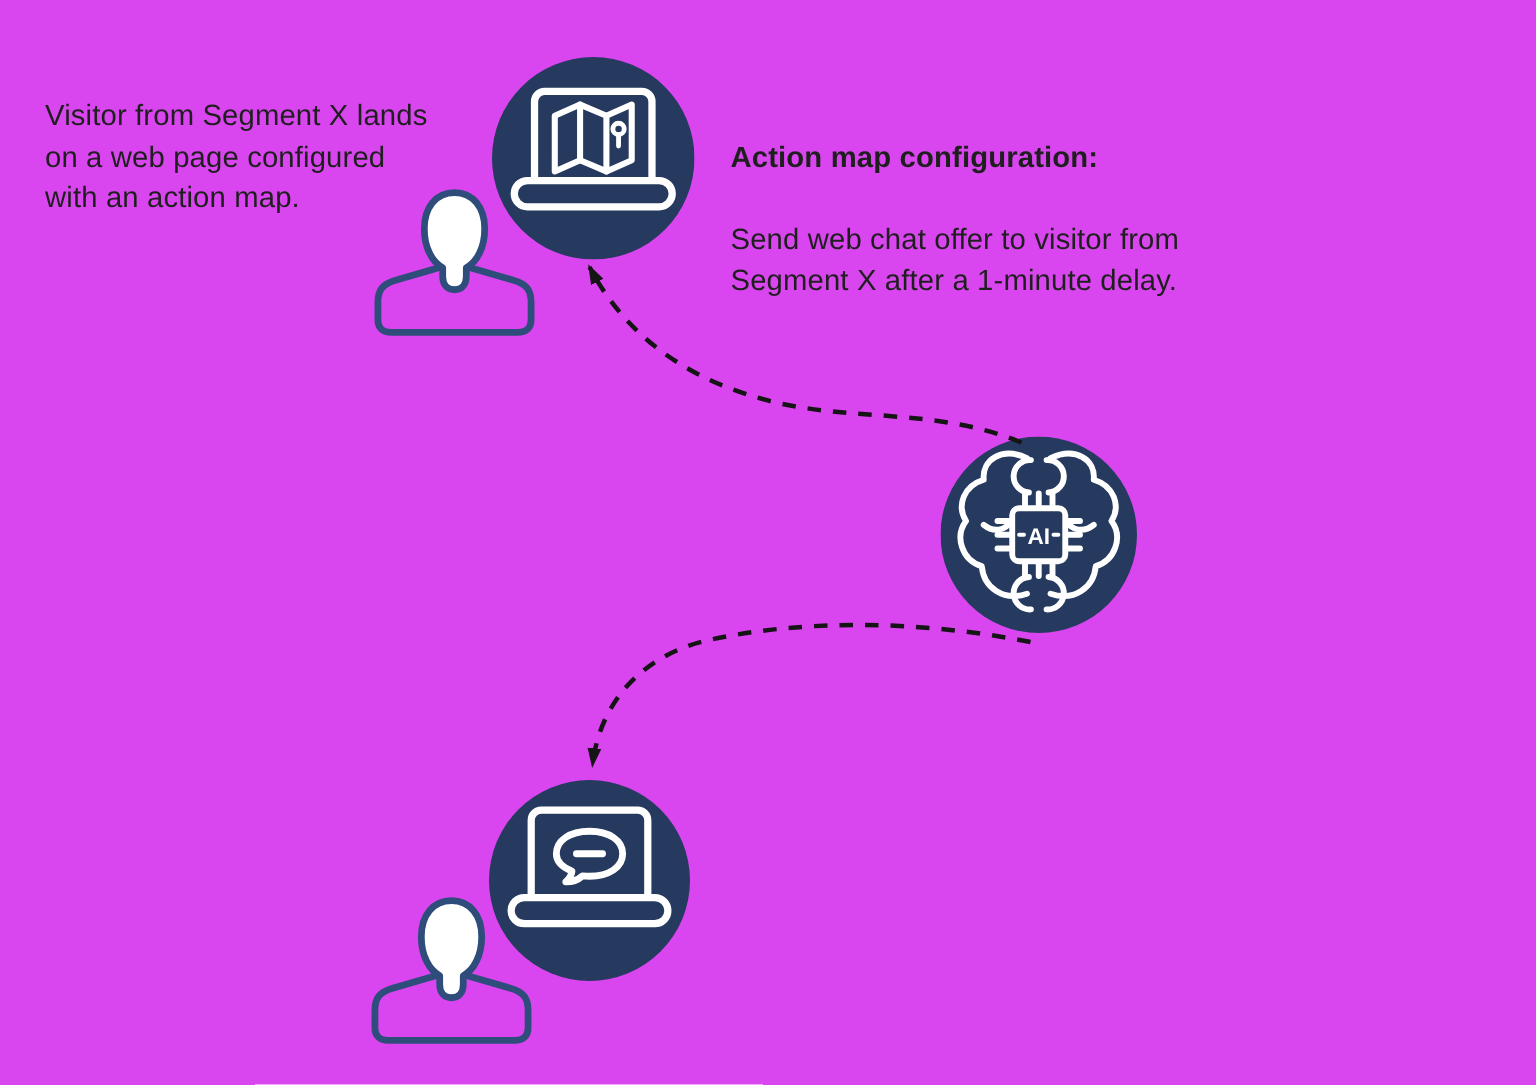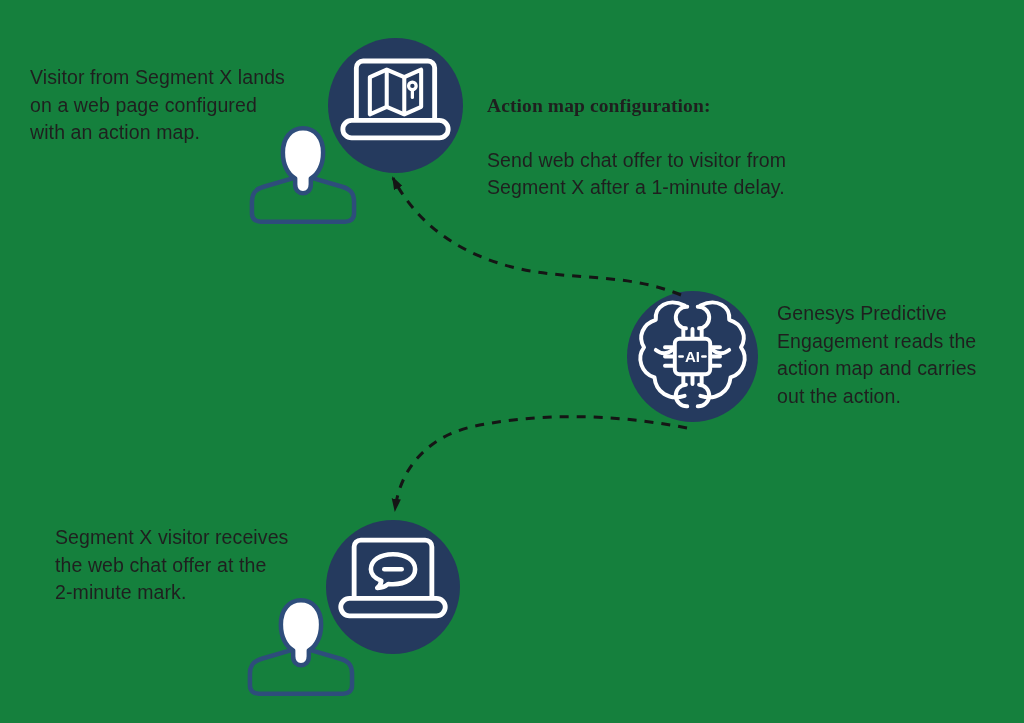--- a/index.html
+++ b/index.html
@@ -1,60 +1,53 @@
 <!DOCTYPE html>
 <html><head>
 <meta charset="utf-8">
 <style>
   html, body { margin: 0; padding: 0; background: #ffffff; }
   .canvas {
     position: relative;
     width: 1024px;
     height: 723px;
-    background: #15803d;
+    background: #d946ef;
     overflow: hidden;
     font-family: "Liberation Sans", sans-serif;
   }
   .caption {
     position: absolute;
     font-size: 19.5px;
     line-height: 27.5px;
     color: #1f1f1f;
     white-space: pre-line;
     letter-spacing: 0.1px;
   }
-  .note-heading { font-weight: bold; display: block; font-family: Liberation Serif, serif; }
+  .note-heading { font-weight: bold; display: block; }
   .note-body { white-space: pre-line; }
   .abs { position: absolute; }
   svg { display: block; }
   .arrow-layer { position: absolute; left: 0; top: 0; pointer-events: none; }
 </style>
 </head>
 <body>
 
 <div class="canvas">
 
   <div class="caption" style="left:30px; top:64px;">Visitor from Segment X lands
 on a web page configured
 with an action map.</div>
 
   <div class="caption" style="left:487px; top:64px;">
     <span class="note-heading">Action map configuration:</span>
     <span class="note-body">Send web chat offer to visitor from
 Segment X after a 1-minute delay.</span>
   </div>
 
-  <div class="caption" style="left:777px; top:300px;">Genesys Predictive
-Engagement reads the
-action map and carries
-out the action.</div>
 
-  <div class="caption" style="left:55px; top:524px;">Segment X visitor receives
-the web chat offer at the
-2-minute mark.</div>
 
   <svg class="abs" style="left:249px; top:124px;" width="108" height="102" viewBox="0 0 110 102">
     <g fill="none" stroke-width="4.6" stroke-linejoin="round" stroke-linecap="round" stroke="#2e4d7b">
       <path d="M 46,54 L 15,63 C 6,65.5 3,70 3,78 L 3,90 C 3,95.5 6.5,98.5 12,98.5 L 98,98.5 C 103.5,98.5 107,95.5 107,90 L 107,78 C 107,70 104,65.5 95,63 L 64,54"></path>
       <path fill="#ffffff" d="M 55,3.5 C 42.5,3.5 34.5,13.5 34.5,28 C 34.5,40.5 39.5,50.5 47,54.5 L 47,60.5 C 47,66.5 50.5,69.5 55,69.5 C 59.5,69.5 63,66.5 63,60.5 L 63,54.5 C 70.5,50.5 75.5,40.5 75.5,28 C 75.5,13.5 67.5,3.5 55,3.5 Z"></path>
     </g>
   </svg>
 
   <svg class="abs" style="left:328px; top:38px;" width="135" height="135" viewBox="0 0 100 100">
     <circle cx="50" cy="50" r="50" fill="#253a5e"></circle>

